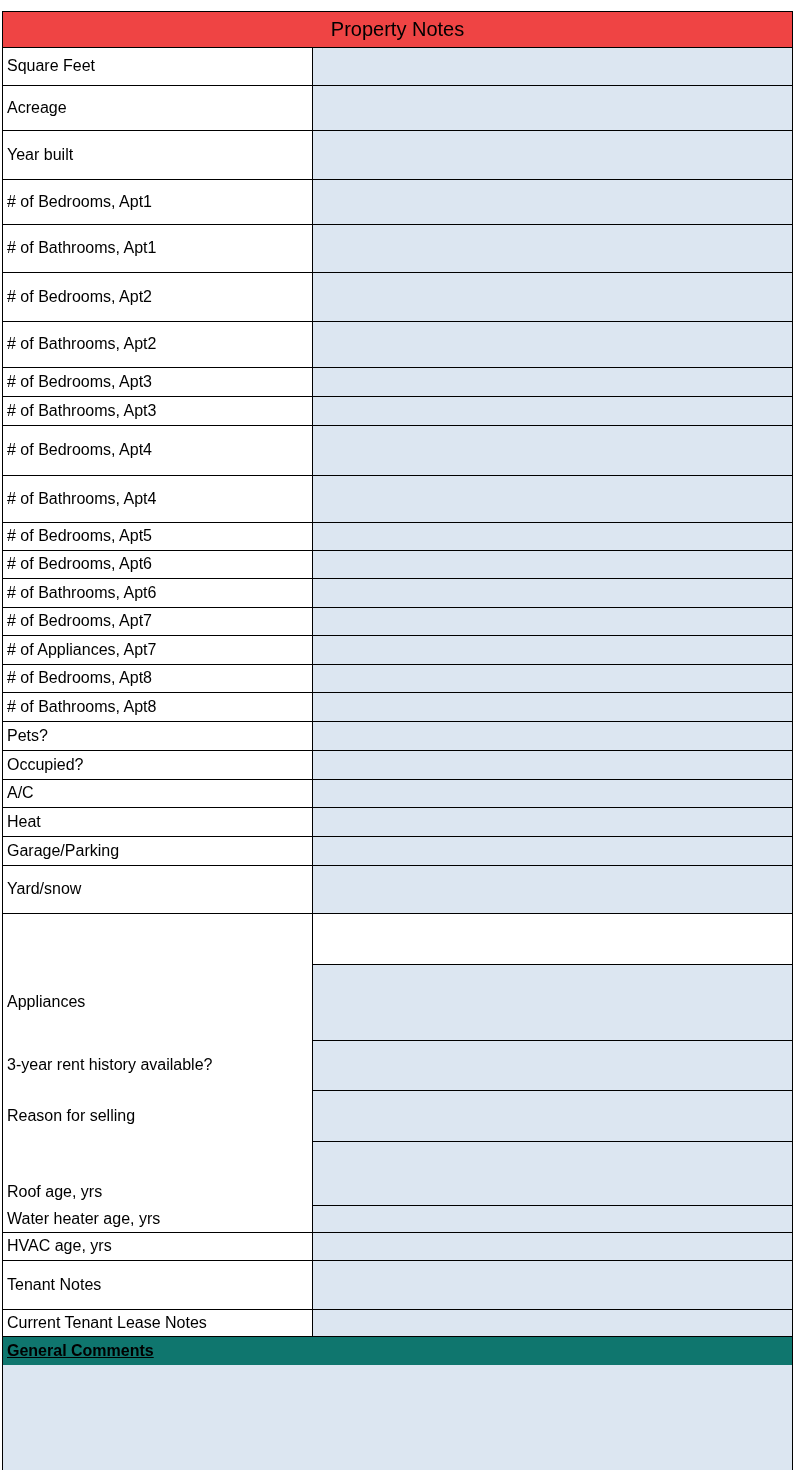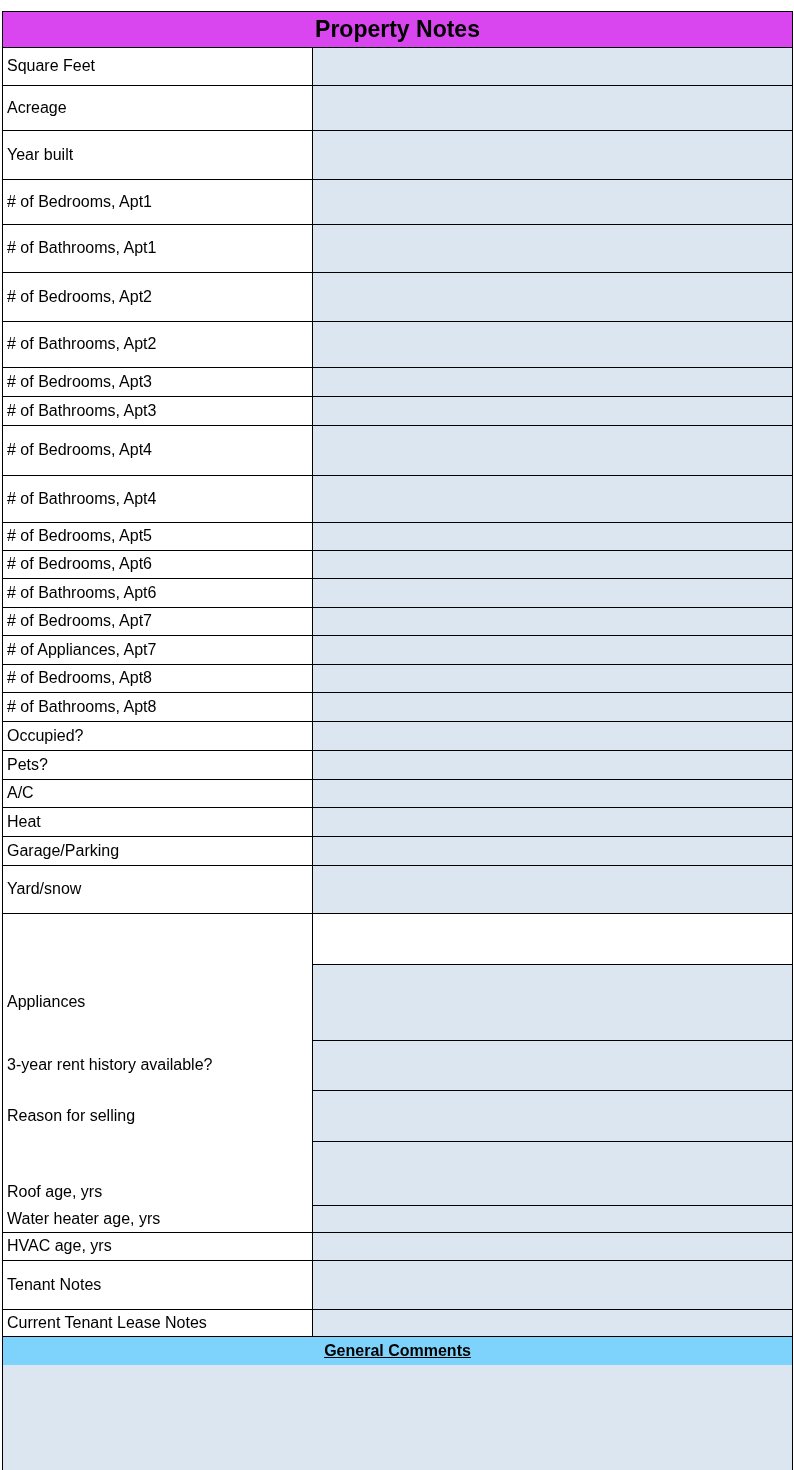--- a/index.html
+++ b/index.html
@@ -26,23 +26,23 @@
     flex-direction:column;
     border:1px solid var(--border);
     border-bottom:none;
   }
   .header-row{
     height:36px;
     flex:0 0 36px;
     display:flex;
     align-items:center;
     justify-content:center;
-    font-weight:bold;
-    font-size:23px;
-    background:#d946ef;
+    font-weight:normal;
+    font-size:20px;
+    background:#ef4444;
     border-bottom:1px solid var(--border);
   }
   .row{
     display:flex;
     border-bottom:1px solid var(--border);
     flex:0 0 auto;
   }
   .cell{height:100%;}
   .label-cell{
     width:310px;
@@ -62,24 +62,23 @@
   .value-cell{
     flex:1;
     background:var(--value-bg);
   }
   .gc-row{
     height:28px;
     flex:0 0 28px;
     display:flex;
     align-items:center;
     padding:0 4px;
-    background:#7dd3fc;
+    background:#0f766e;
     font-size:16px;
     font-weight:bold;
-    justify-content:center;
   }
   .gc-row span{text-decoration:underline;}
   .gc-area{
     flex:1 1 auto;
     background:var(--value-bg);
     font-size:16px;
     padding:2px 4px;
   }
 </style>
 </head>
@@ -213,28 +212,28 @@
 
   <div class="row" style="height: 29px; flex-basis: 29px;">
     <div class="cell label-cell">
       <span># of Bathrooms, Apt8</span>
     </div>
     <div class="cell value-cell"></div>
   </div>
 
   <div class="row" style="height: 29px; flex-basis: 29px;">
     <div class="cell label-cell">
+      <span>Pets?</span>
+    </div>
+    <div class="cell value-cell"></div>
+  </div>
+
+  <div class="row" style="height: 29px; flex-basis: 29px;">
+    <div class="cell label-cell">
       <span>Occupied?</span>
-    </div>
-    <div class="cell value-cell"></div>
-  </div>
-
-  <div class="row" style="height: 29px; flex-basis: 29px;">
-    <div class="cell label-cell">
-      <span>Pets?</span>
     </div>
     <div class="cell value-cell"></div>
   </div>
 
   <div class="row" style="height: 28px; flex-basis: 28px;">
     <div class="cell label-cell">
       <span>A/C</span>
     </div>
     <div class="cell value-cell"></div>
   </div>

